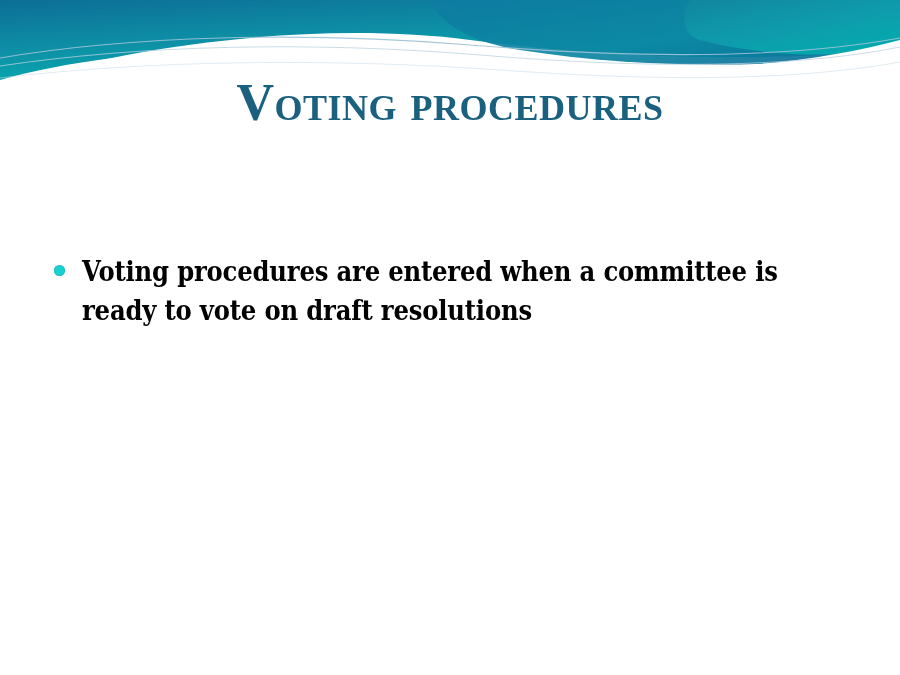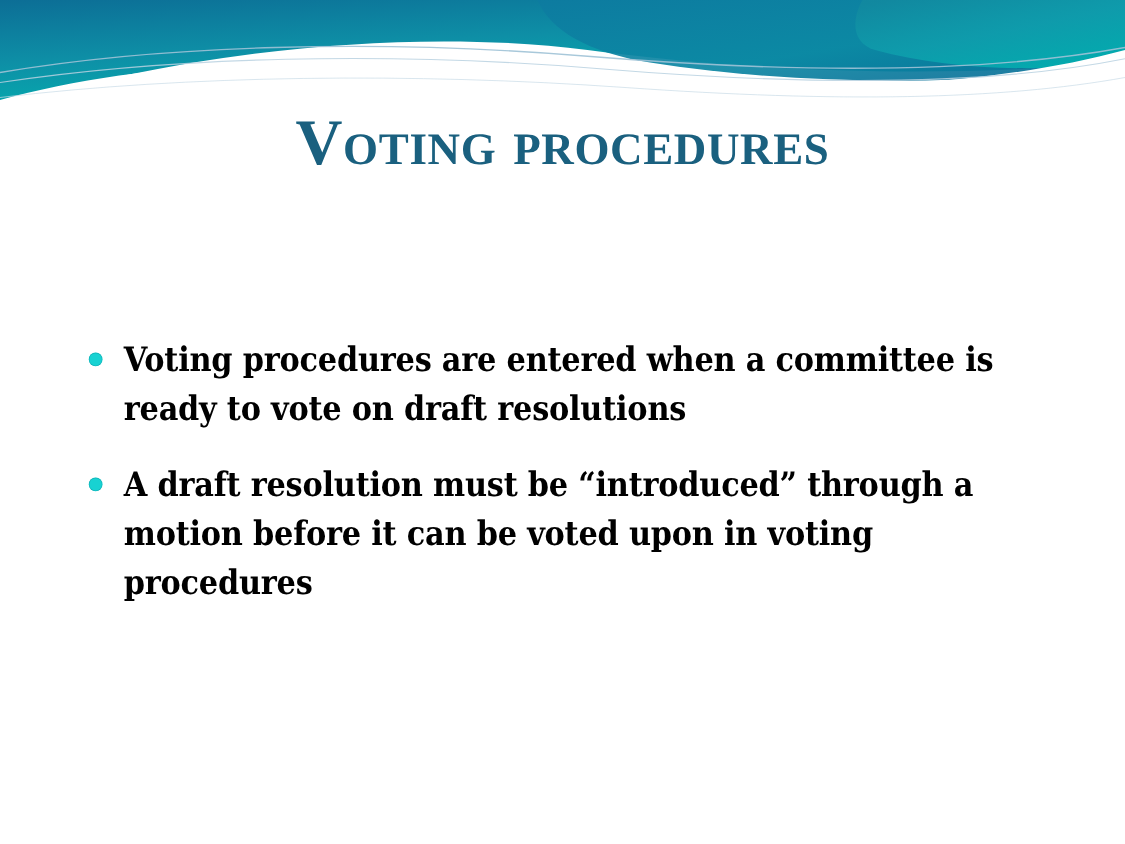--- a/index.html
+++ b/index.html
@@ -37,21 +37,21 @@
   #banner svg {
     display: block;
     width: 900px;
     height: 95px;
   }
 
   
   #title-wrap {
     position: absolute;
     left: 0;
-    top: 88px;
+    top: 76px;
     width: 900px;
     text-align: center;
   }
   #slide-title {
     display: inline-block;
     margin: 0;
     font-family: "Liberation Serif", "DejaVu Serif", serif;
     font-size: 52px;
     line-height: 1.05;
     font-weight: bold;
@@ -64,21 +64,21 @@
 
   
   #body {
     position: absolute;
     left: 44px;
     top: 252px;
     width: 812px;
   }
   ul.bullets {
     list-style: none;
-    margin: 17px;
+    margin: 0;
     padding: 0;
   }
   ul.bullets > li {
     position: relative;
     padding-left: 38px;
     margin: 0 0 22px 0;
   }
   ul.bullets > li:last-child {
     margin-bottom: 0;
   }
@@ -151,22 +151,18 @@
   </div>
 
   <div id="body">
     <ul class="bullets">
 
       <li>
         <span class="bullet-dot"></span>
         <span class="bullet-text">Voting procedures are entered when a committee is ready to vote on draft resolutions</span>
       </li>
 
-      <li>
-        <span class="bullet-dot"></span>
-        <span class="bullet-text">A draft resolution must be “introduced” through a motion before it can be voted upon in voting procedures</span>
-      </li>
 
 
     </ul>
   </div>
 
 </div>
 
 </body></html>

